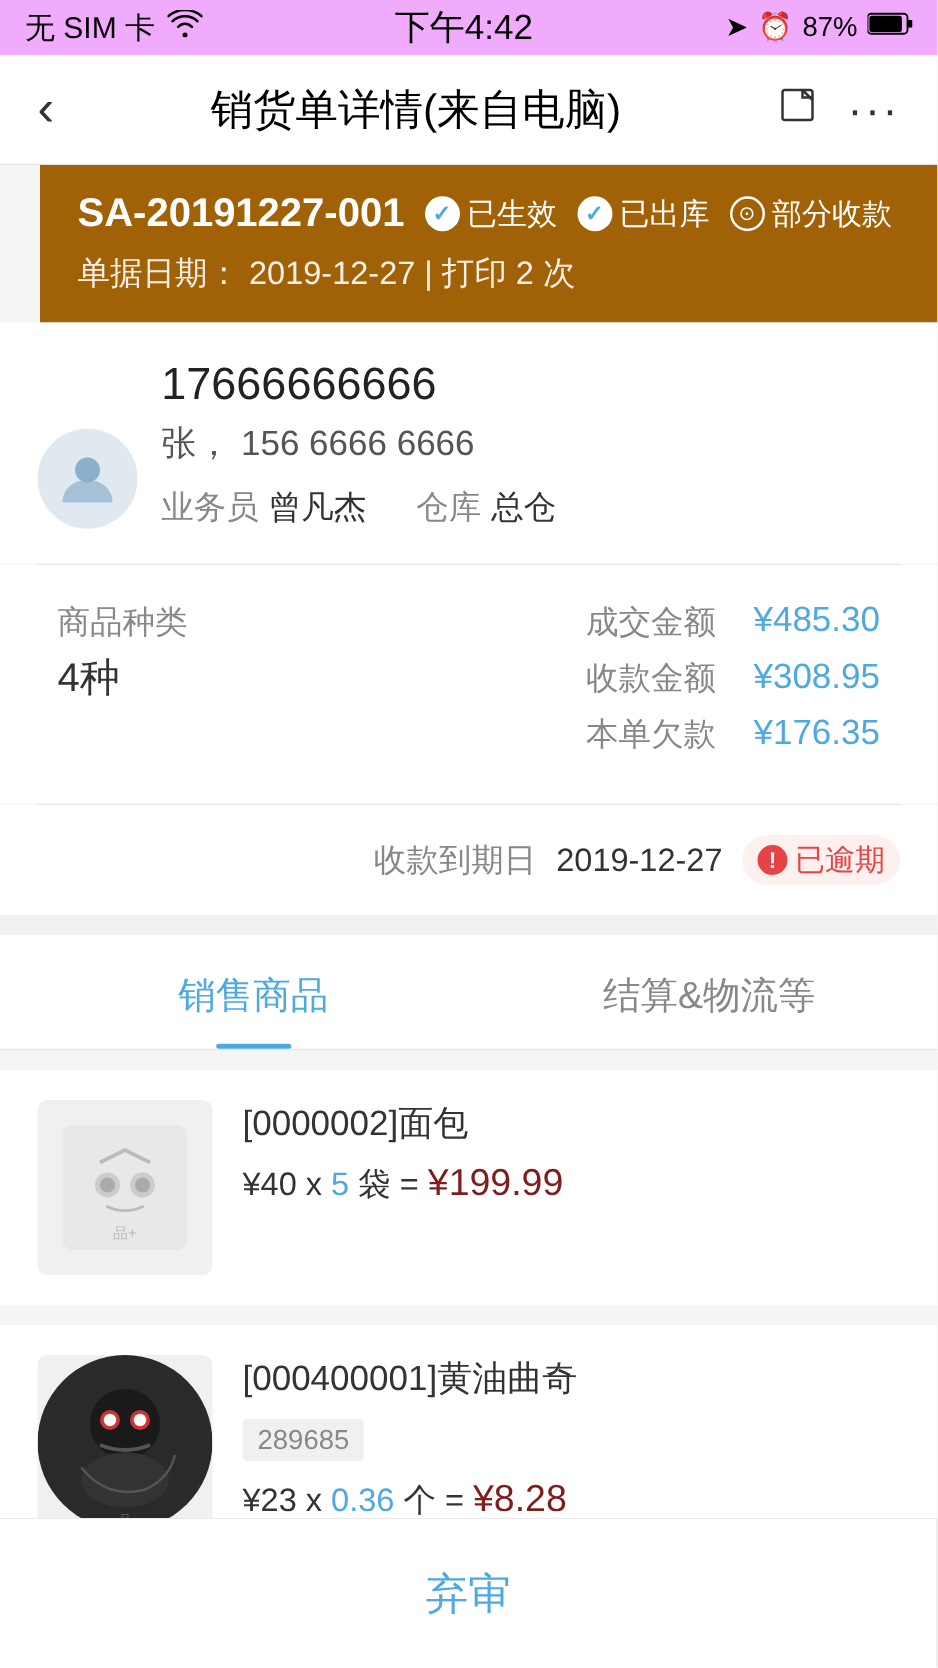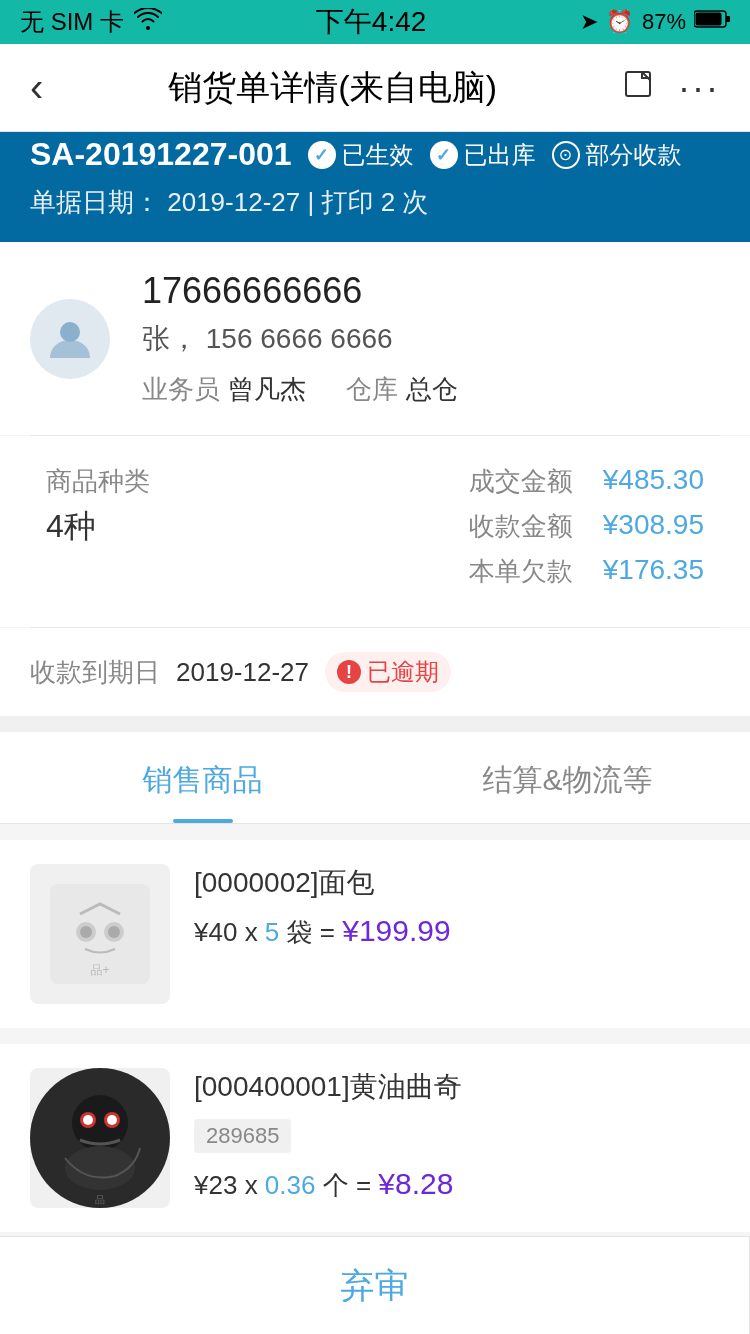--- a/index.html
+++ b/index.html
@@ -11,21 +11,21 @@
       background: #f5f5f5;
       font-size: 28px;
       color: #333;
     }
 
     
     .status-bar {
       display: flex;
       justify-content: space-between;
       align-items: center;
-      background: #14b8a6;
+      background: #f0abfc;
       height: 44px;
       padding: 0 20px;
       font-size: 24px;
       color: #000;
     }
     .status-bar-left { display: flex; align-items: center; gap: 10px; }
     .status-bar-center { font-size: 28px; font-weight: 500; }
     .status-bar-right { display: flex; align-items: center; gap: 8px; font-size: 22px; }
 
     
@@ -41,23 +41,24 @@
     .nav-title {
       font-size: 34px;
       font-weight: 500;
       color: #000;
     }
     .nav-actions { display: flex; align-items: center; gap: 24px; }
     .nav-icon { font-size: 32px; color: #333; cursor: pointer; }
 
     
     .order-banner {
-      background: #0369a1;
-      padding: 4px 30px 22px;
+      background: #a16207;
+      padding: 20px 30px 22px;
       color: #fff;
+      margin-left: 32px;
     }
     .order-banner-top {
       display: flex;
       align-items: center;
       gap: 16px;
       margin-bottom: 12px;
       flex-wrap: wrap;
     }
     .order-id {
       font-size: 32px;
@@ -102,22 +103,22 @@
     .order-date {
       font-size: 26px;
       color: rgba(255,255,255,0.9);
     }
 
     
     .customer-section {
       background: #fff;
       padding: 28px 30px;
       display: flex;
-      align-items: center;
-      gap: 32px;
+      align-items: flex-end;
+      gap: 19px;
     }
     .customer-avatar {
       width: 80px;
       height: 80px;
       border-radius: 50%;
       background: #e0e8f0;
       display: flex;
       align-items: center;
       justify-content: center;
       flex-shrink: 0;
@@ -184,20 +185,21 @@
 
     
     .due-date-section {
       background: #fff;
       padding: 24px 30px;
       display: flex;
       align-items: center;
       gap: 16px;
       font-size: 26px;
       color: #555;
+      justify-content: flex-end;
     }
     .due-date-label { color: #888; }
     .due-date-value { color: #333; }
     .overdue-badge {
       display: inline-flex;
       align-items: center;
       gap: 6px;
       background: #fff0f0;
       color: #e54444;
       font-size: 24px;
@@ -291,29 +293,29 @@
       font-size: 22px;
       padding: 4px 12px;
       border-radius: 4px;
       margin-bottom: 14px;
     }
     .product-price {
       font-size: 26px;
       color: #333;
     }
     .product-price .qty { color: #4da9e0; }
-    .product-price .total { color: #6d28d9; font-weight: 500; font-size: 30px; }
+    .product-price .total { color: #7f1d1d; font-weight: 500; font-size: 30px; }
 
     
     .bottom-bar {
       position: fixed;
       bottom: 0;
       left: 0;
       width: 750px;
-      height: 98px;
+      height: 120px;
       background: #fff;
       border-top: 1px solid #e5e5e5;
       display: flex;
     }
     .bottom-btn {
       flex: 1;
       display: flex;
       align-items: center;
       justify-content: center;
       font-size: 34px;

